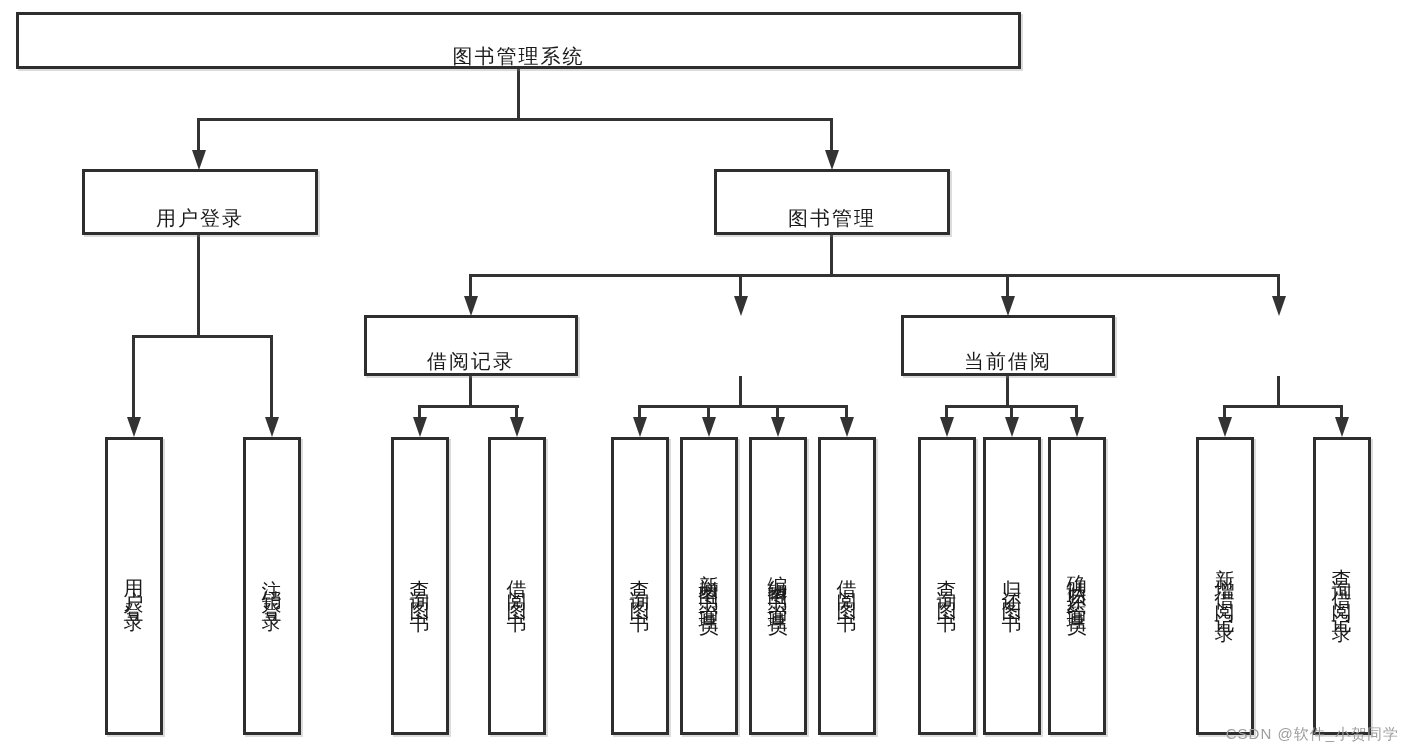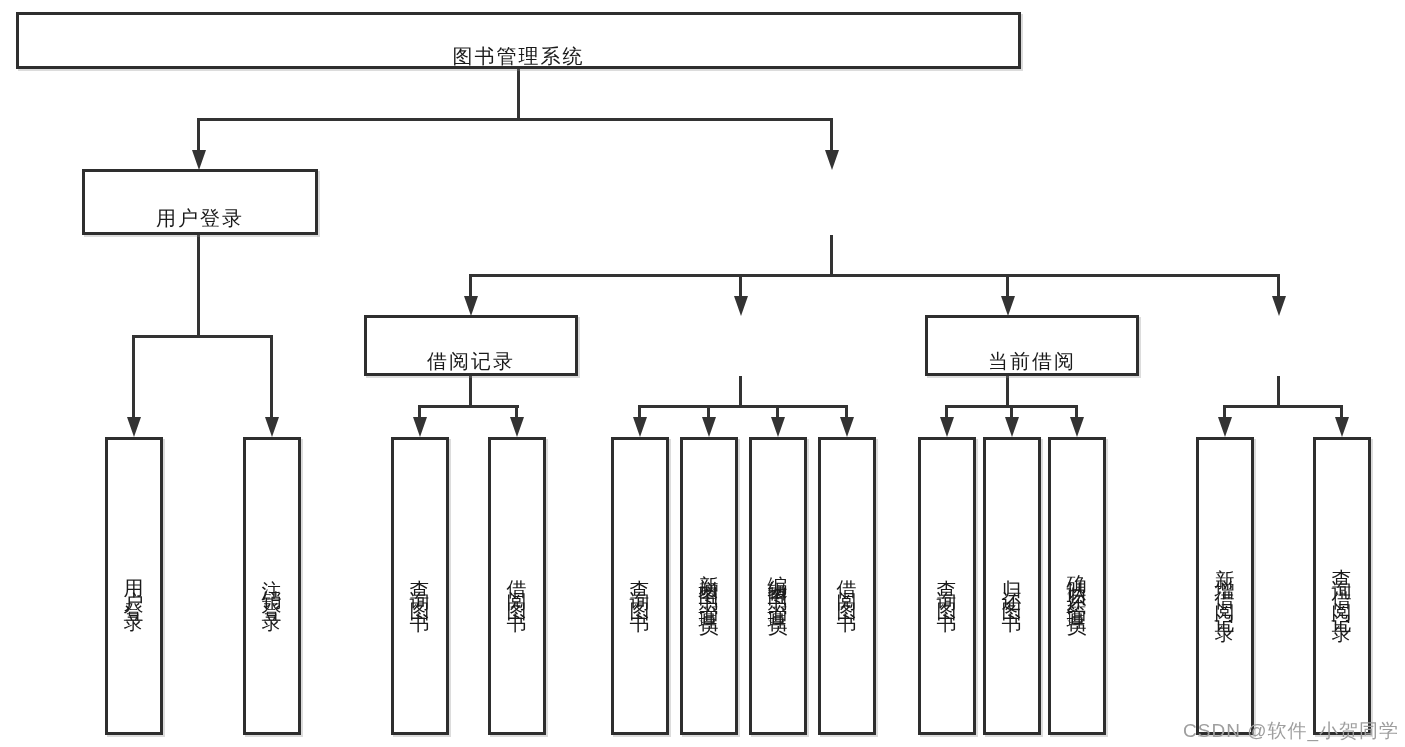--- a/index.html
+++ b/index.html
@@ -25,21 +25,21 @@
   .hline,.vline{position:absolute;background:#333333;z-index:1;}
   .hline{height:3px;}
   .vline{width:3px;}
   .arrow{
     position:absolute;width:0;height:0;z-index:1;
     border-left:7px solid transparent;border-right:7px solid transparent;
     border-top:20px solid #333333;
   }
   .watermark{
     position:absolute;right:6px;bottom:3px;z-index:3;
-    font-size:19px;color:#9e9e9e;letter-spacing:1px;
+    font-size:15px;color:#9e9e9e;letter-spacing:1px;
   }
 </style>
 </head>
 <body>
 
 <div class="canvas">
 
   <div class="vline" style="left:517px;top:68px;height:52px;"></div>
   <div class="hline" style="left:197px;top:118px;width:636px;"></div>
   <div class="vline" style="left:197px;top:118px;height:34px;"></div>
@@ -99,25 +99,28 @@
   <div class="vline" style="left:1340px;top:405px;height:16px;"></div>
   <div class="arrow" style="left:1335px;top:417px;"></div>
 
   <div class="box" style="left:16px;top:12px;width:1005px;height:57px;">
     <span class="label">图书管理系统</span>
   </div>
 
   <div class="box" style="left:82px;top:169px;width:236px;height:66px;">
     <span class="label">用户登录</span>
   </div>
+  <div class="box" style="left:714px;top:169px;width:236px;height:66px;">
+    <span class="label">图书管理</span>
+  </div>
 
   <div class="box" style="left:364px;top:315px;width:214px;height:61px;">
     <span class="label">借阅记录</span>
   </div>
-  <div class="box" style="left:925px;top:315px;width:214px;height:61px;">
+  <div class="box" style="left:901px;top:315px;width:214px;height:61px;">
     <span class="label">当前借阅</span>
   </div>
 
   <div class="box" style="left:105px;top:437px;width:58px;height:298px;">
     <span class="vtext">用户登录</span>
   </div>
   <div class="box" style="left:243px;top:437px;width:58px;height:298px;">
     <span class="vtext">注销登录</span>
   </div>
 

